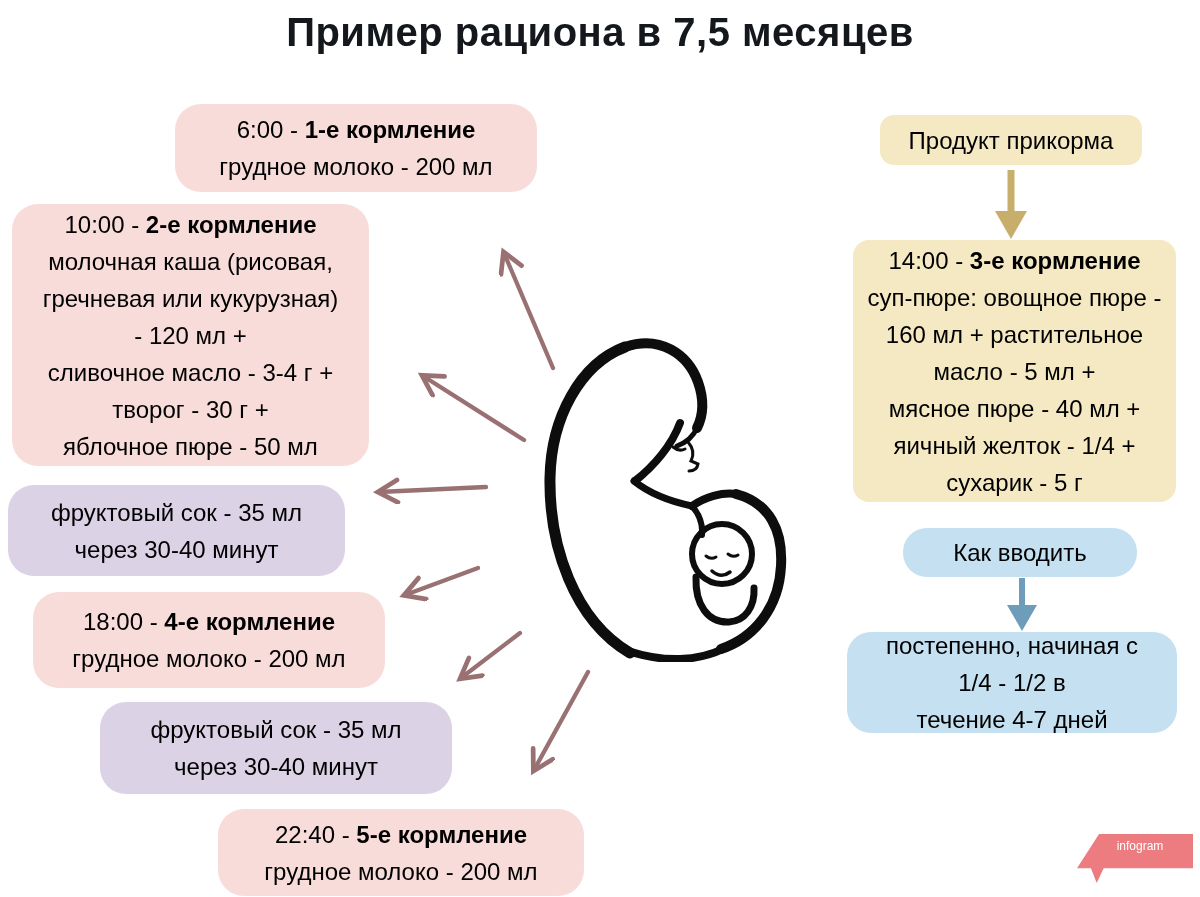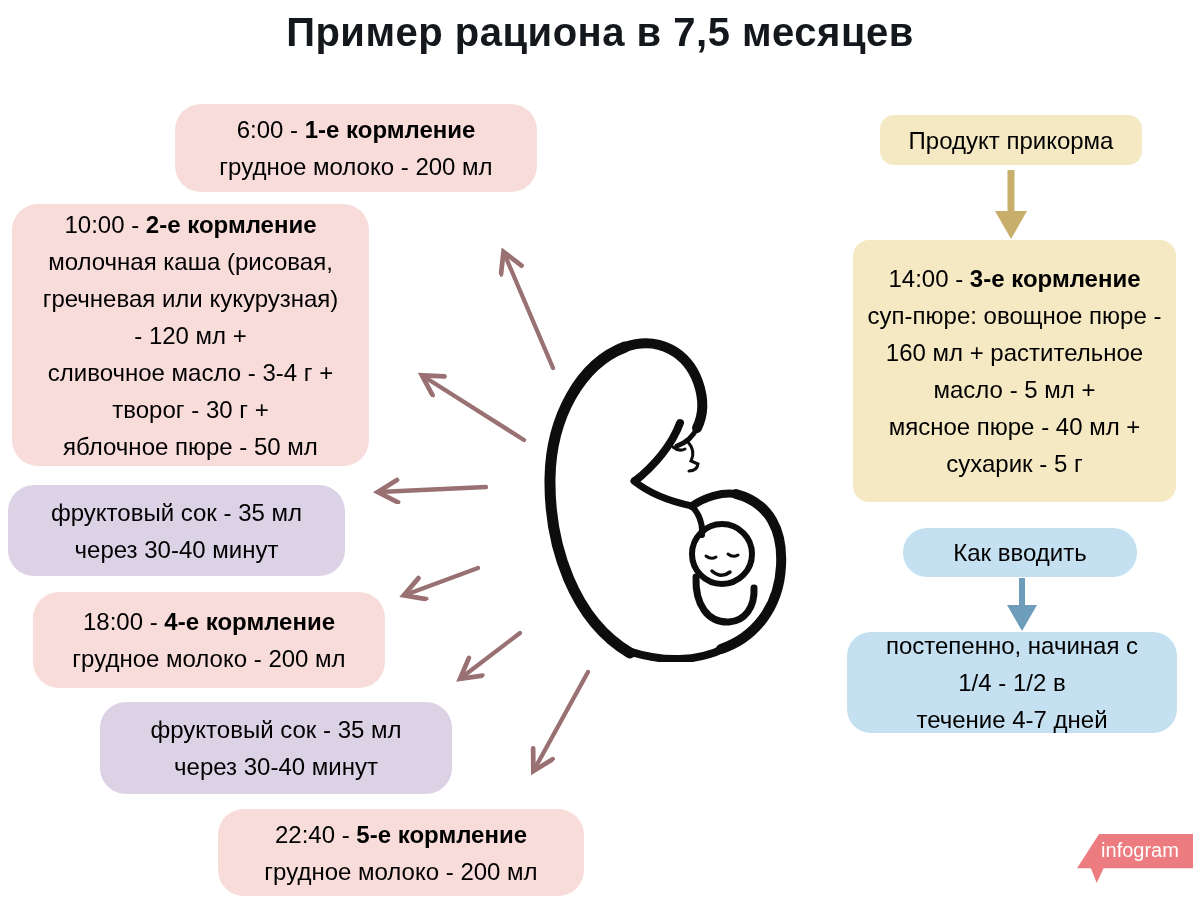--- a/index.html
+++ b/index.html
@@ -59,21 +59,21 @@
     position: absolute; left: 530px; top: 330px;
     width: 280px; height: 332px;
   }
 
   .logo {
     position: absolute; left: 1077px; top: 834px;
     width: 116px; height: 49px;
     background: #ed7c80;
     clip-path: polygon(19% 0, 100% 0, 100% 70%, 23% 70%, 17% 100%, 12% 70%, 0 70%);
     display: flex; align-items: flex-start; justify-content: center;
-    color: #ffffff; font-size: 20px;
+    color: #ffffff; font-size: 12px;
     padding-top: 5px; padding-left: 10px;
   }
 </style>
 </head>
 <body>
 
 <div class="canvas">
 
   <div class="title">Пример рациона в 7,5 месяцев</div>
 
@@ -160,20 +160,21 @@
   <div class="box cream b-product">
     <div class="ln">Продукт прикорма</div>
   </div>
 
   <div class="box cream b7">
     <div class="ln"><span>14:00 - </span><span class="bold">3-е кормление</span></div>
     <div class="ln">суп-пюре: овощное пюре -</div>
     <div class="ln">160 мл + растительное</div>
     <div class="ln">масло - 5 мл +</div>
     <div class="ln">мясное пюре - 40 мл +</div>
+    <div class="ln">яичный желток - 1/4 +</div>
     <div class="ln">сухарик - 5 г</div>
   </div>
 
   <div class="box blue b-how">
     <div class="ln">Как вводить</div>
   </div>
 
   <div class="box blue b8">
     <div class="ln">постепенно, начиная с</div>
     <div class="ln">1/4 - 1/2 в</div>

